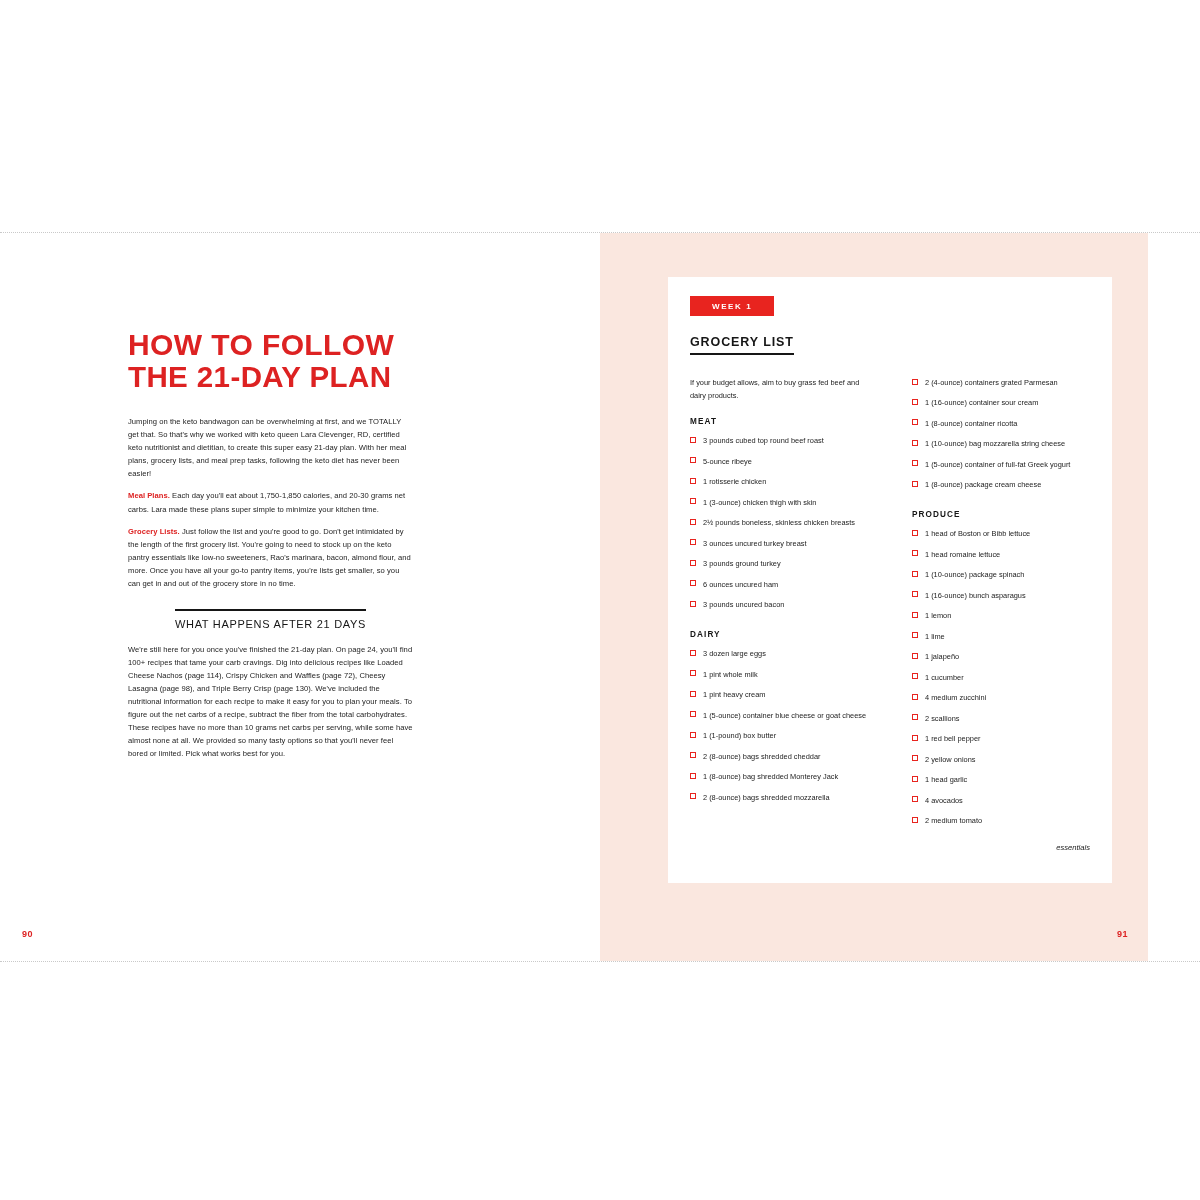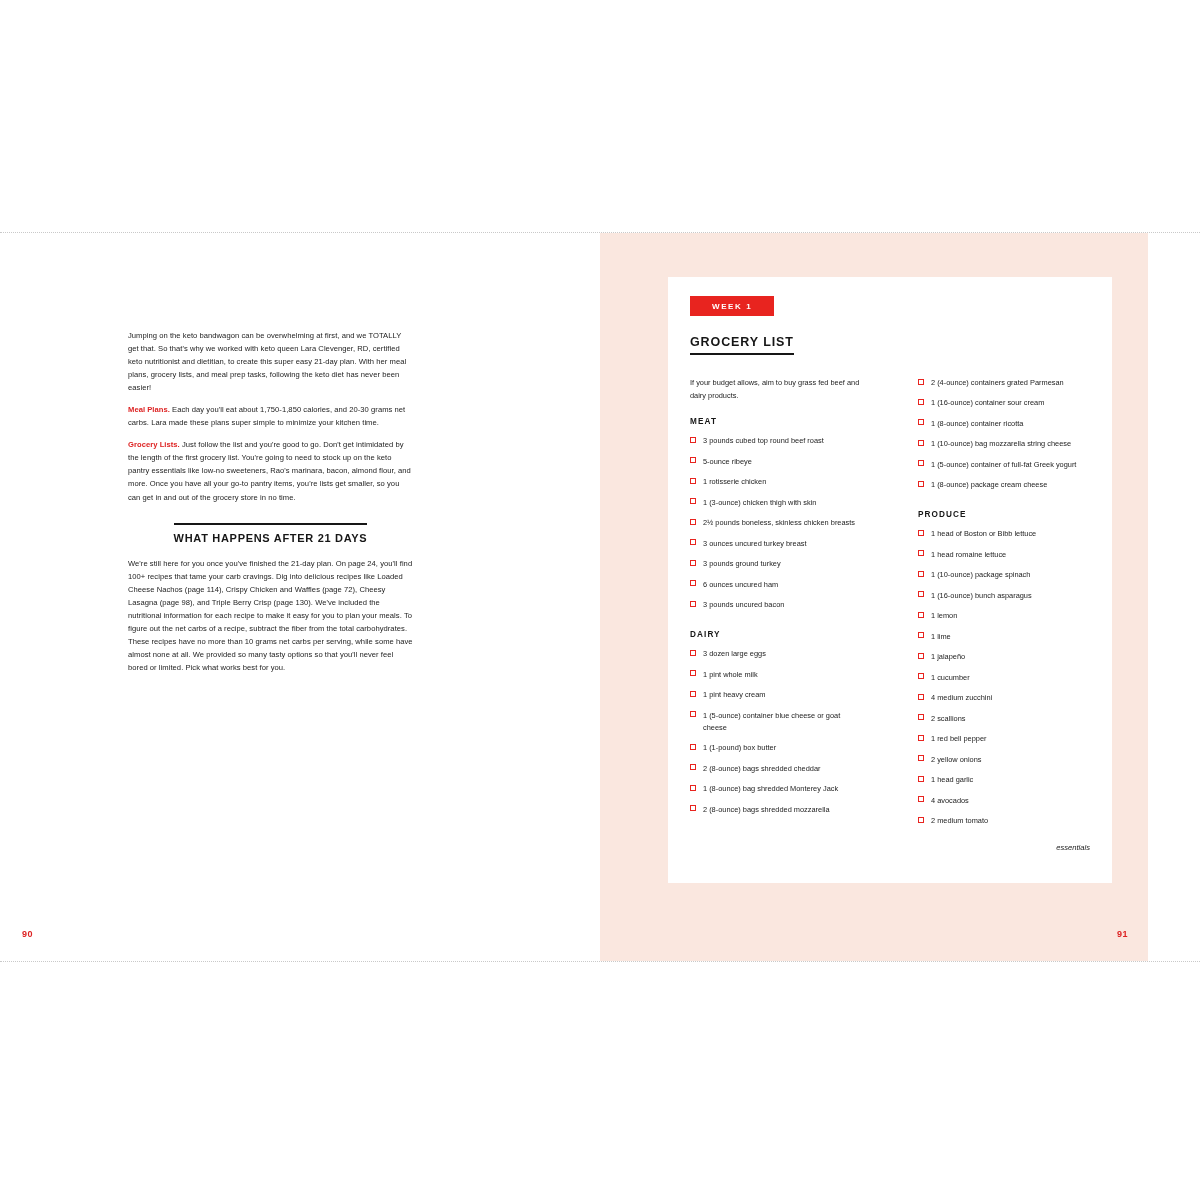--- a/index.html
+++ b/index.html
@@ -67,21 +67,21 @@
     font-weight: bold;
   }
 
   .sub-head {
     margin: 19px 0 11px 0;
     text-align: center;
   }
   .sub-head-text {
     display: inline-block;
     font-size: 11px;
-    font-weight: bold;
+    font-weight: normal;
     letter-spacing: 0.7px;
     color: #161616;
     border-top: 2.5px solid #161616;
     padding-top: 7px;
   }
 
   #page-num-left {
     position: absolute;
     left: 22px;
     bottom: 22px;
@@ -130,21 +130,21 @@
     font-weight: bold;
     letter-spacing: 0.9px;
     color: #161616;
     display: inline-block;
     border-bottom: 2.5px solid #161616;
     padding-bottom: 4px;
     margin-bottom: 22px;
   }
   .columns {
     display: flex;
-    gap: 56px;
+    gap: 44px;
     justify-content: flex-end;
   }
   .col { width: 205px; }
   .col.right-col { padding-top: 0; }
 
   .note {
     font-size: 7.4px;
     line-height: 1.72;
     color: #1c1c1c;
     margin: 0 0 15px 0;
@@ -198,20 +198,24 @@
   }
 </style>
 </head>
 <body>
 
 <div id="spread">
 
   <div id="left-page">
     <div id="left-inner">
 
+      <div class="title-block">
+        <span class="title-line l1">HOW TO FOLLOW</span>
+        <span class="title-line l2">THE 21-DAY PLAN</span>
+      </div>
 
       <p class="body-p">Jumping on the keto bandwagon can be overwhelming at first, and we TOTALLY get that. So that's why we worked with keto queen Lara Clevenger, RD, certified keto nutritionist and dietitian, to create this super easy 21-day plan. With her meal plans, grocery lists, and meal prep tasks, following the keto diet has never been easier!</p>
 
       <p class="body-p"><span class="lead">Meal Plans.</span><span> Each day you'll eat about 1,750-1,850 calories, and 20-30 grams net carbs. Lara made these plans super simple to minimize your kitchen time.</span></p>
 
       <p class="body-p"><span class="lead">Grocery Lists.</span><span> Just follow the list and you're good to go. Don't get intimidated by the length of the first grocery list. You're going to need to stock up on the keto pantry essentials like low-no sweeteners, Rao's marinara, bacon, almond flour, and more. Once you have all your go-to pantry items, you're lists get smaller, so you can get in and out of the grocery store in no time.</span></p>
 
 
       <div class="sub-head">
         <span class="sub-head-text">WHAT HAPPENS AFTER 21 DAYS</span>

